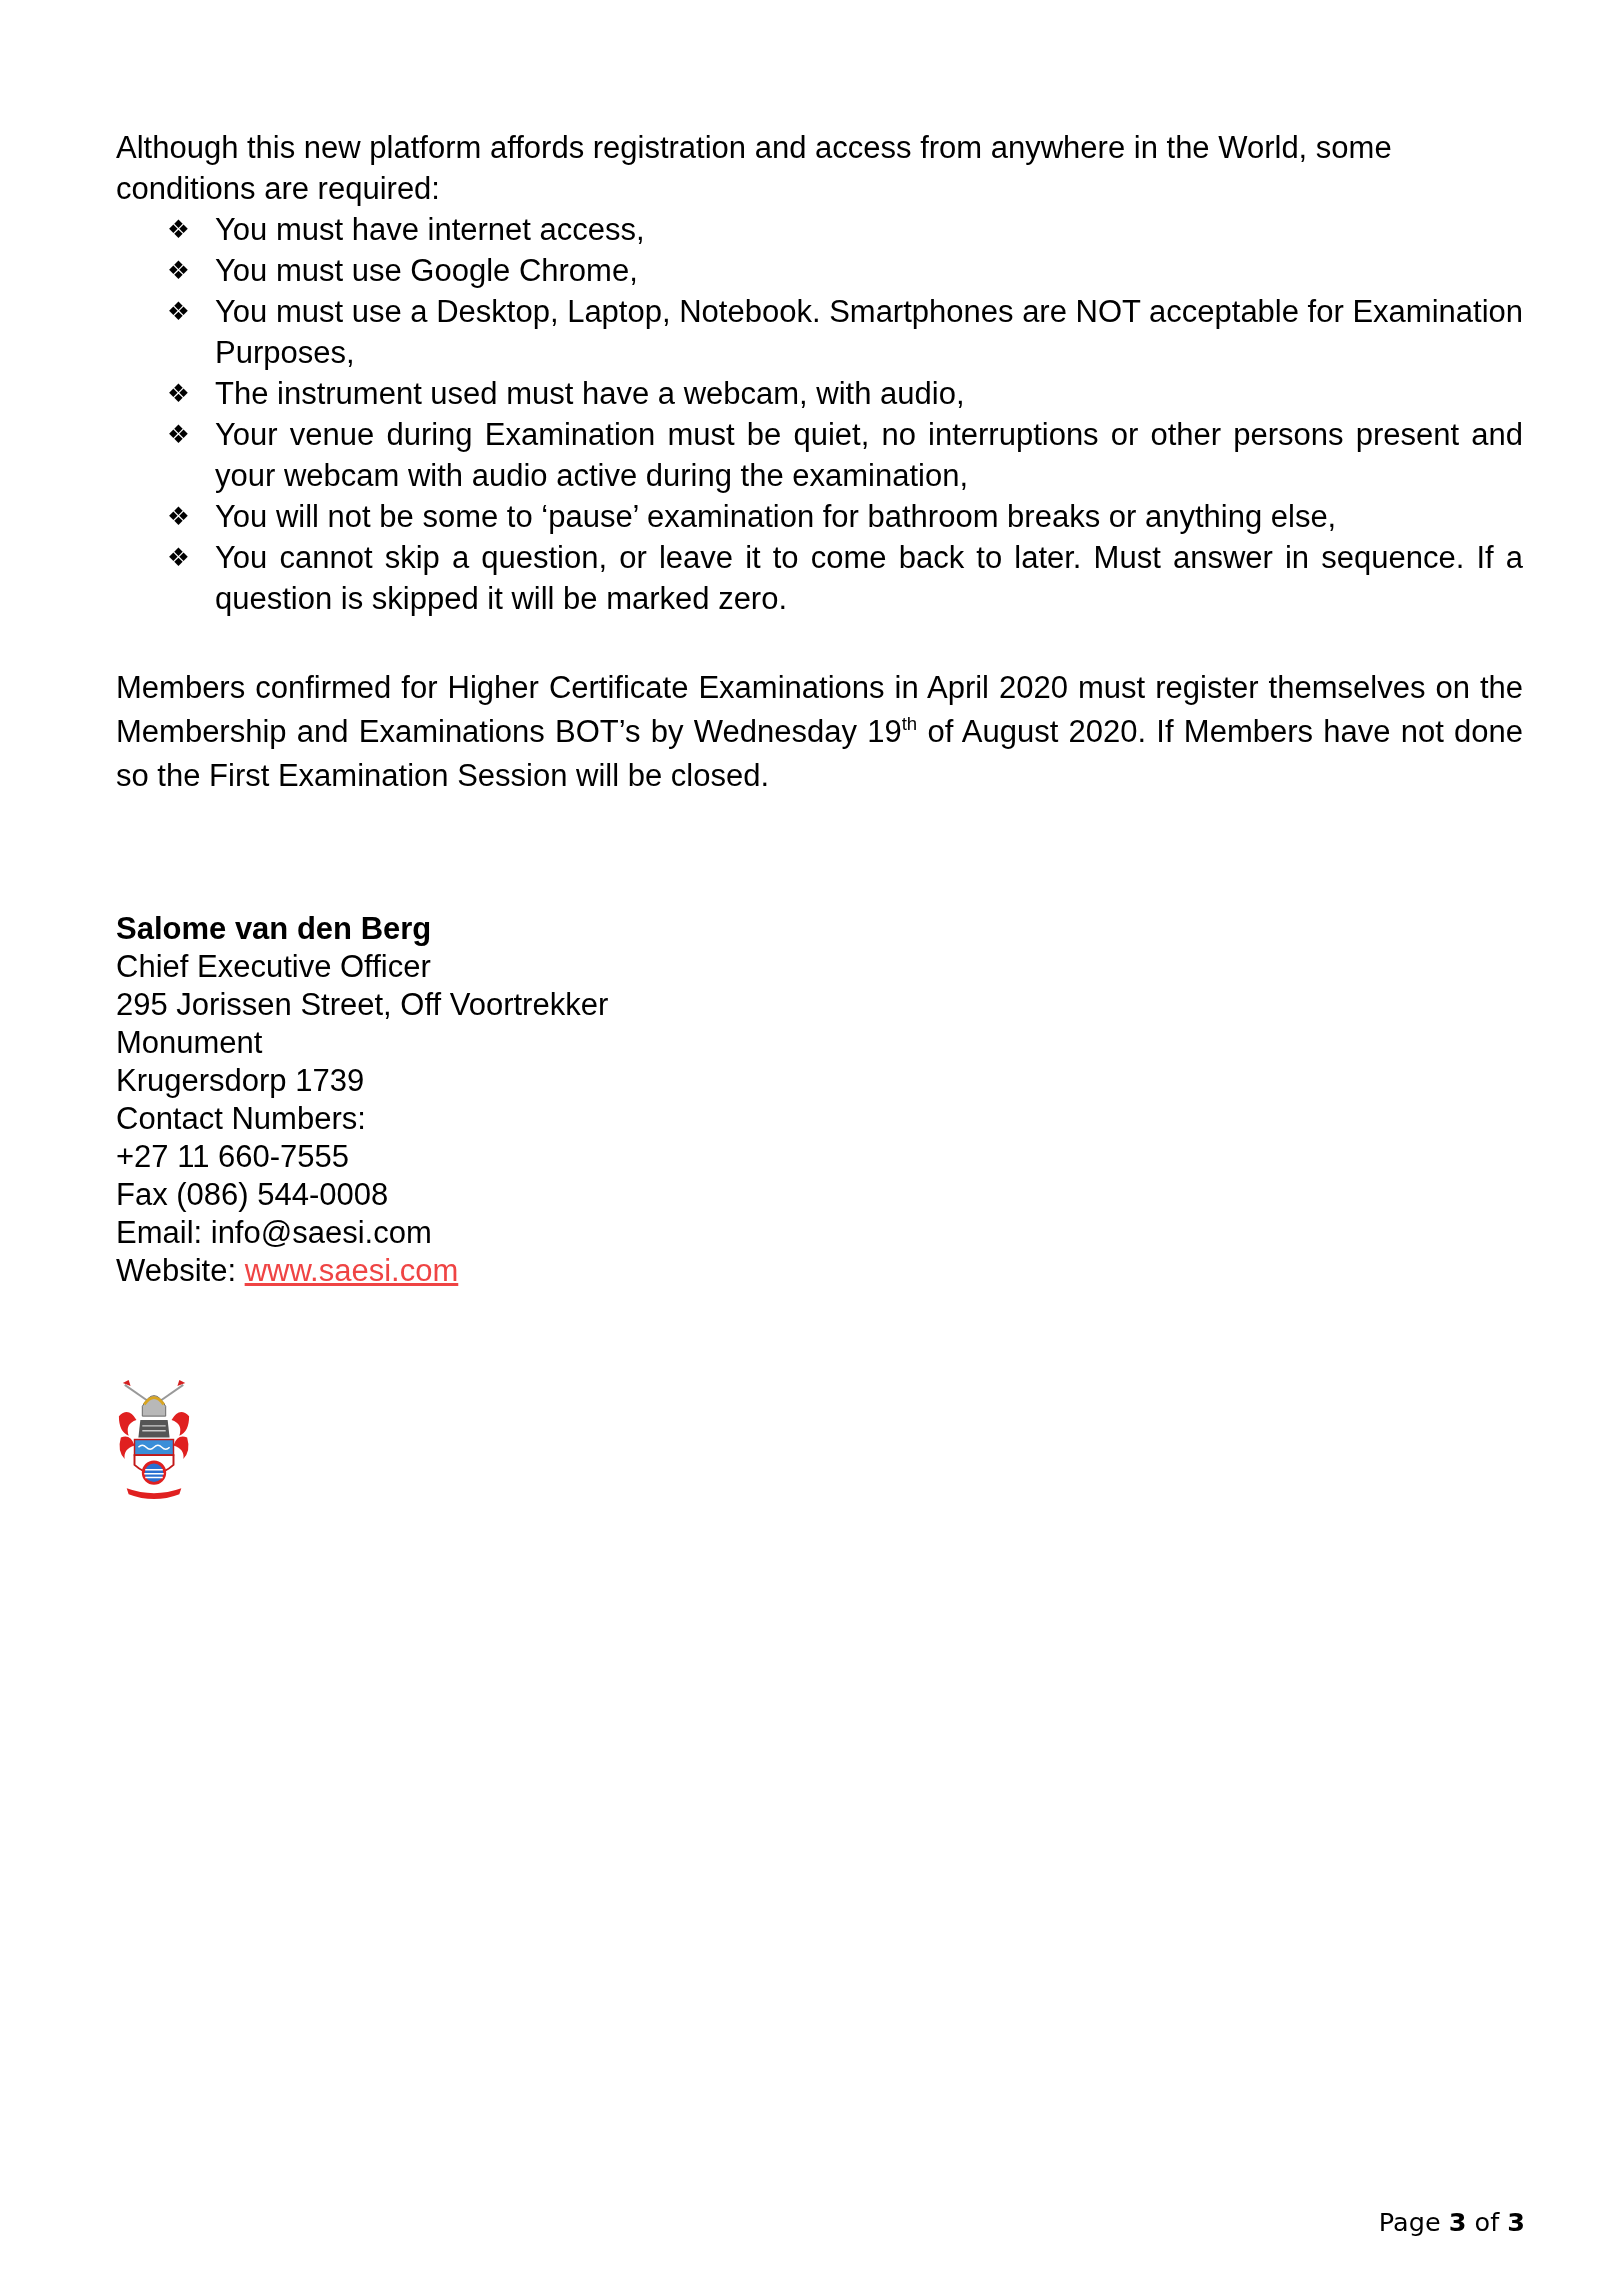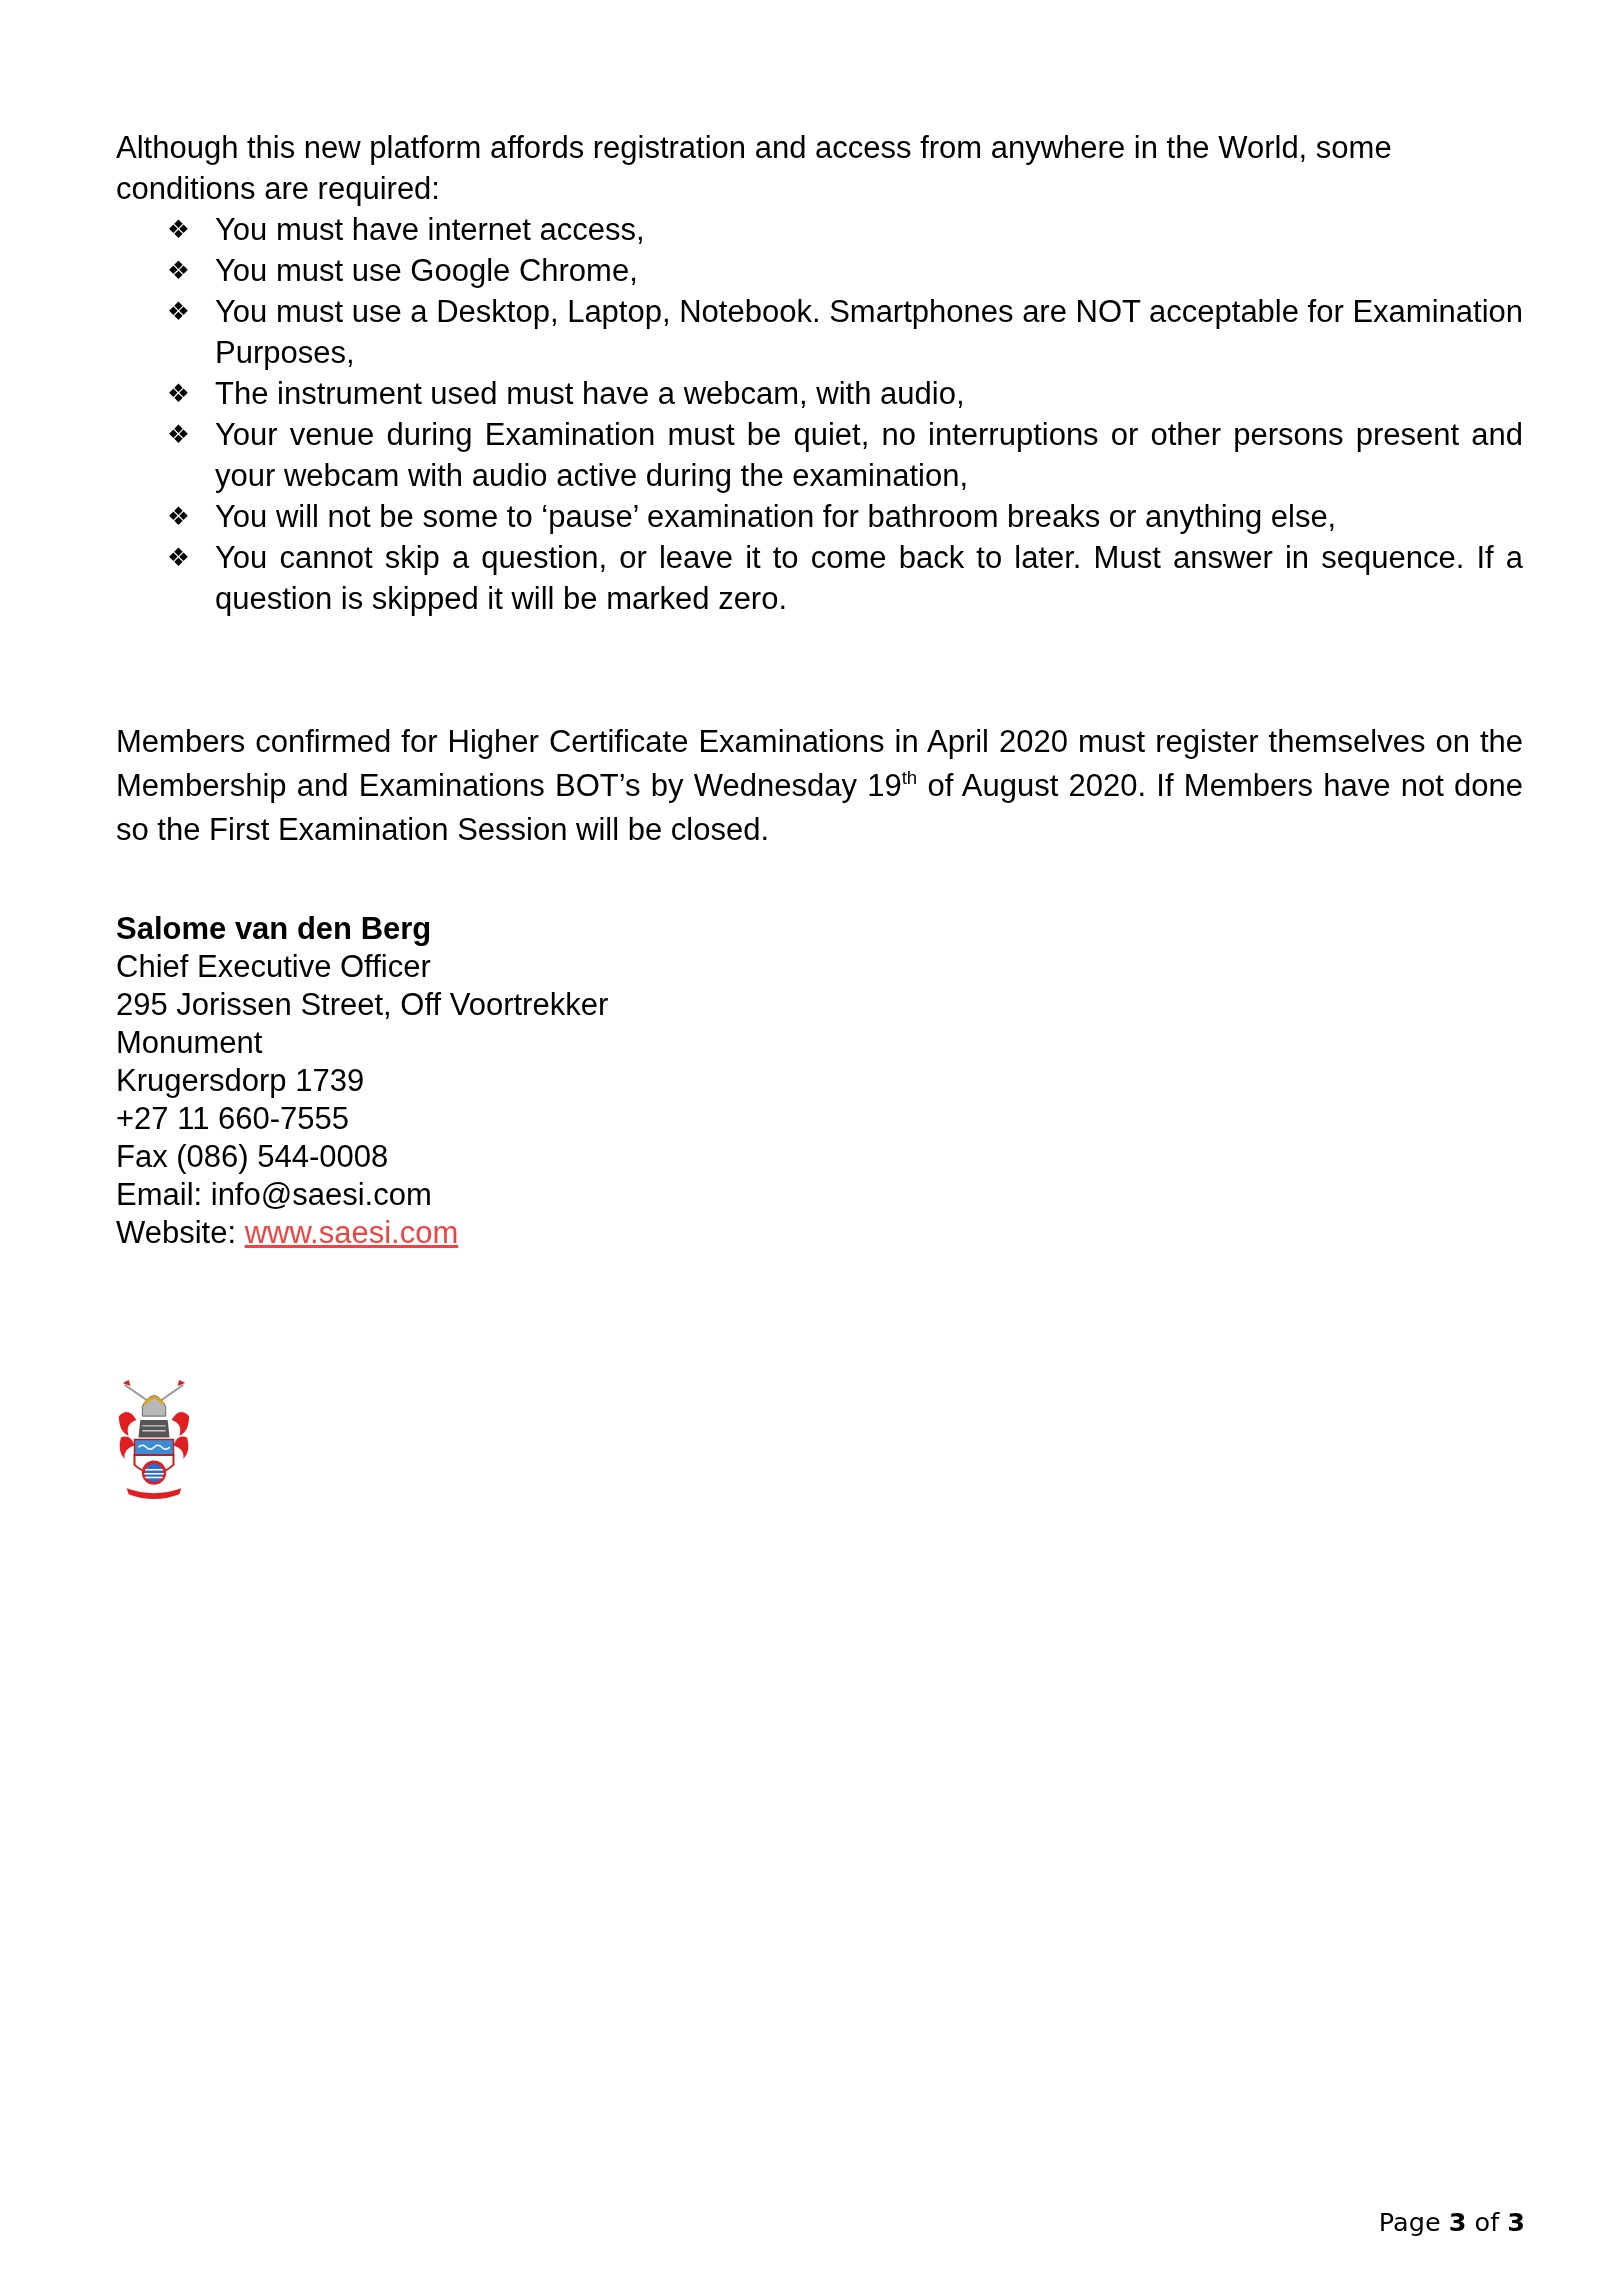--- a/index.html
+++ b/index.html
@@ -5,21 +5,21 @@
   html, body { margin: 0; padding: 0; background: #ffffff; }
   body { width: 1621px; height: 2293px; position: relative; overflow: hidden;
          font-family: "Liberation Sans", sans-serif; color: #000; }
   .page { position: absolute; left: 0; top: 0; width: 1621px; height: 2293px; }
   .intro { position: absolute; left: 116px; top: 127px; width: 1407px;
            font-size: 31px; line-height: 41px; }
   .list { position: absolute; left: 116px; top: 209px; width: 1407px; margin: 0; padding: 0; list-style: none;
           font-size: 31px; line-height: 41px; }
   .list li { position: relative; padding-left: 99px; text-align: justify; }
   .list li .bullet { position: absolute; left: 51px; top: 0; font-size: 25.5px; }
-  .para { position: absolute; left: 116px; top: 720px; width: 1407px;
+  .para { position: absolute; left: 116px; top: 666px; width: 1407px;
           font-size: 31px; line-height: 44px; text-align: justify; text-align-last: left; }
   .para sup { font-size: 18.6px; line-height: 0; vertical-align: 11.8px; }
   .sig { position: absolute; left: 116px; top: 910px; font-size: 31px; line-height: 38px; }
   .sig .b { font-weight: bold; }
   .sig a { color: #ef4444; text-decoration: underline; }
   .logo { position: absolute; left: 115px; top: 1377px; width: 78px; height: 127px; }
   .footer { position: absolute; right: 96px; top: 2207px; font-family: "DejaVu Sans", sans-serif;
             font-size: 25.5px; }
   .footer b { font-weight: bold; }
 </style>
@@ -41,20 +41,21 @@
   </ul>
 
   <div class="para"><span>Members confirmed for Higher Certificate Examinations in April 2020 must register themselves on the Membership and Examinations BOT’s by Wednesday 19</span><sup>th</sup><span> of August 2020. If Members have not done so the First Examination Session will be closed.</span></div>
 
   <div class="sig">
     <div class="b">Salome van den Berg</div>
     <div>Chief Executive Officer</div>
     <div>295 Jorissen Street, Off Voortrekker</div>
     <div>Monument</div>
     <div>Krugersdorp 1739</div>
+    <div>Contact Numbers:</div>
     <div>+27 11 660-7555</div>
     <div>Fax (086) 544-0008</div>
     <div>Email: info@saesi.com</div>
     <div><span>Website: </span><a href="#">www.saesi.com</a></div>
   </div>
 
   <div class="logo">
     <svg width="78" height="127" viewBox="0 0 80 130" xmlns="http://www.w3.org/2000/svg">
 
       <line x1="10" y1="8" x2="36" y2="26" stroke="#999" stroke-width="2"></line>

